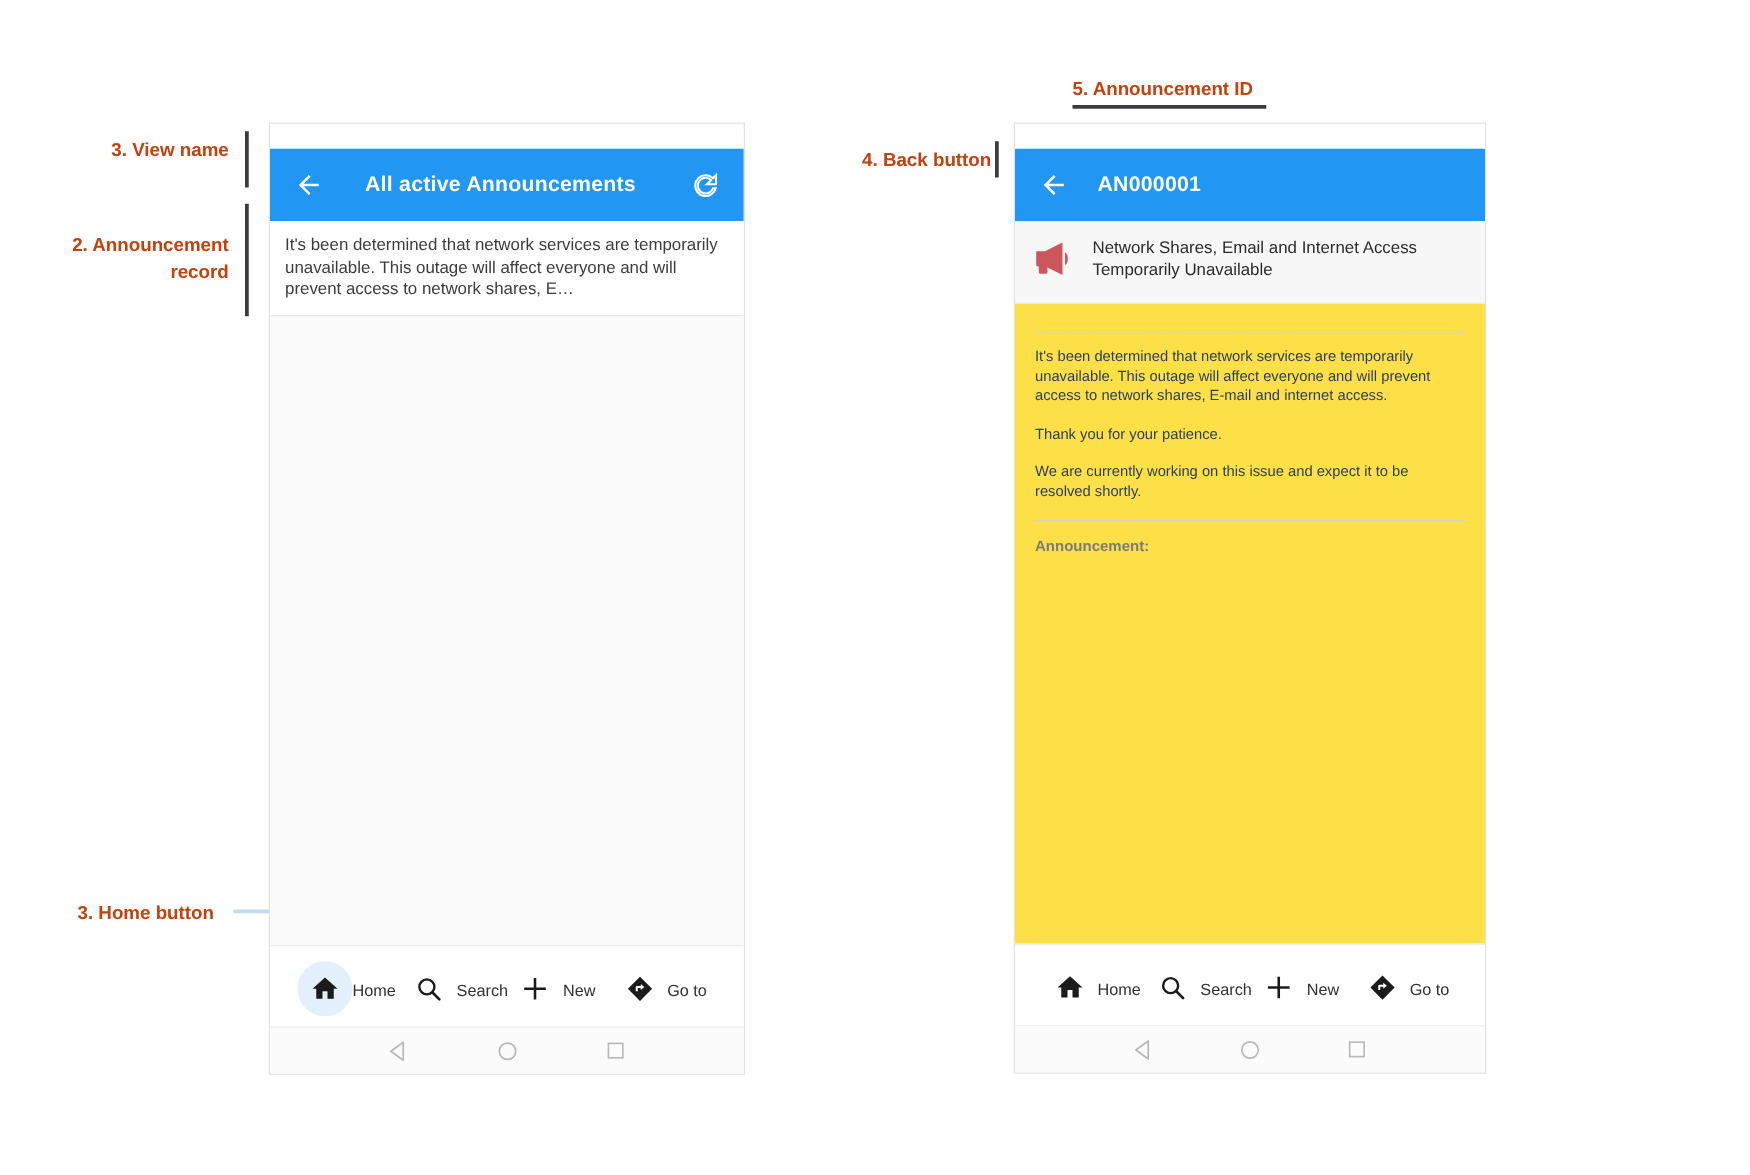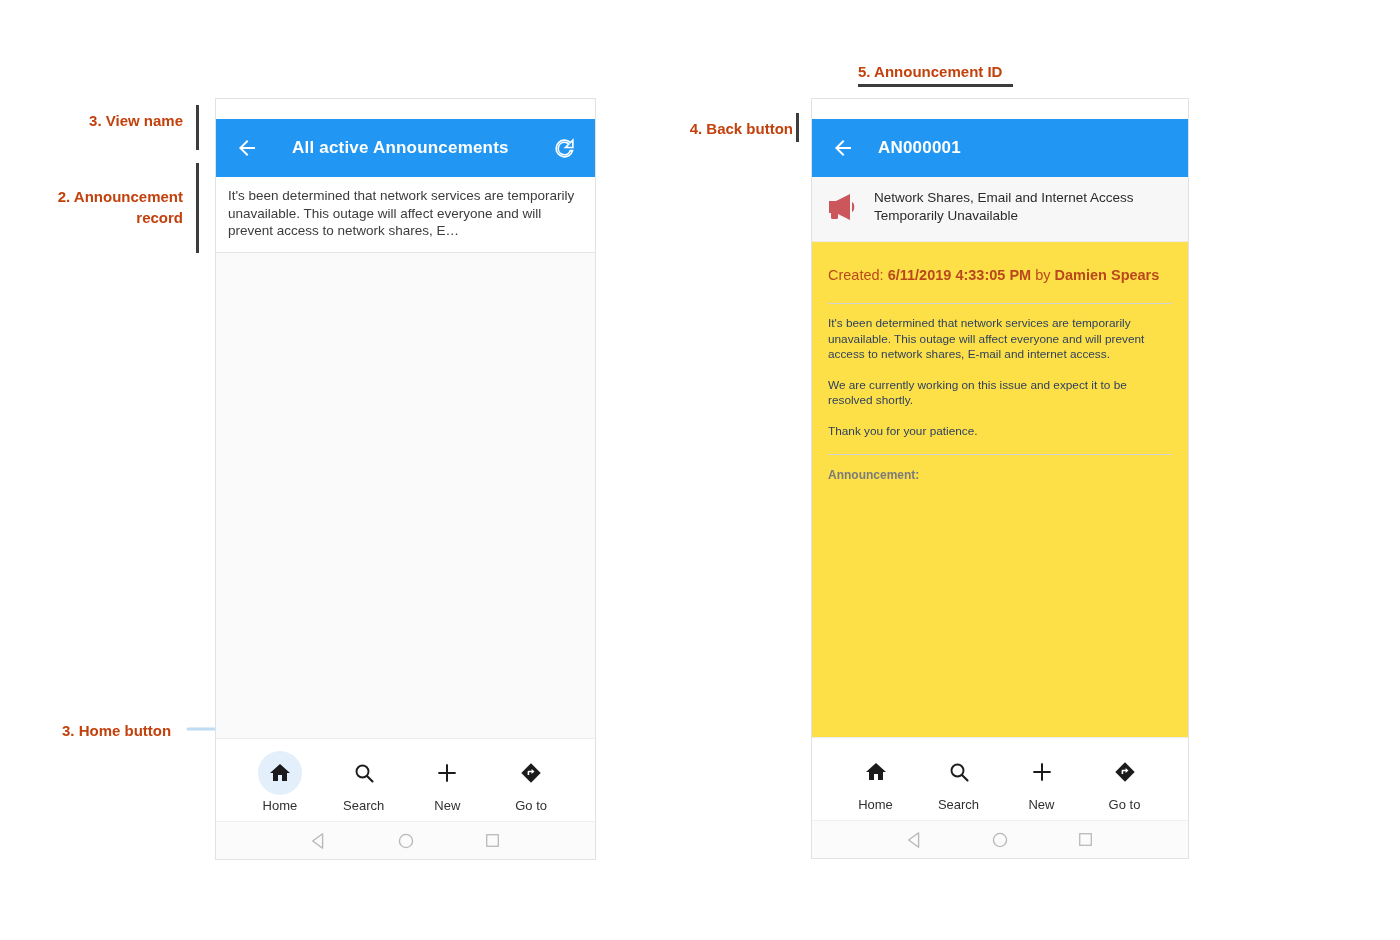--- a/index.html
+++ b/index.html
@@ -164,21 +164,21 @@
     flex: 0 0 auto;
     background: #ffffff;
     border-top: 1px solid #ececec;
     display: flex;
     padding: 12px 22px 8px 22px;
     box-sizing: border-box;
   }
   .navitem {
     flex: 1 1 0;
     display: flex;
-    flex-direction: column;
+    flex-direction: row;
     align-items: center;
     position: relative;
   }
   .navitem .navicon-wrap {
     width: 44px;
     height: 44px;
     border-radius: 50%;
     display: flex;
     align-items: center;
     justify-content: center;
@@ -327,32 +327,26 @@
         <svg width="36" height="32" viewBox="0 0 36 32">
           <path d="M3 10h7l14-7v26l-14-7H3z" fill="#cb565c"></path>
           <path d="M26 11c3 1 3 9 0 10z" fill="#cb565c"></path>
           <rect x="5" y="17" width="7" height="11" rx="1.5" fill="#cb565c"></rect>
         </svg>
       </div>
       <div class="dh-title">Network Shares, Email and Internet Access Temporarily Unavailable</div>
     </div>
 
     <div class="detail-body">
-      <div class="created-line">
-        <span>Created:</span>
-        <b>6/11/2019 4:33:05 PM</b>
-        <span>by</span>
-        <b>Damien Spears</b>
-      </div>
 
       <div class="rule"></div>
 
       <div class="para">It's been determined that network services are temporarily unavailable. This outage will affect everyone and will prevent access to network shares, E-mail and internet access.</div>
+      <div class="para">Thank you for your patience.</div>
       <div class="para">We are currently working on this issue and expect it to be resolved shortly.</div>
-      <div class="para">Thank you for your patience.</div>
 
       <div class="rule"></div>
 
       <div class="attach">Announcement:</div>
     </div>
   </div>
 
   <div class="bottomnav">
     <div class="navitem">
       <div class="navicon-wrap">

